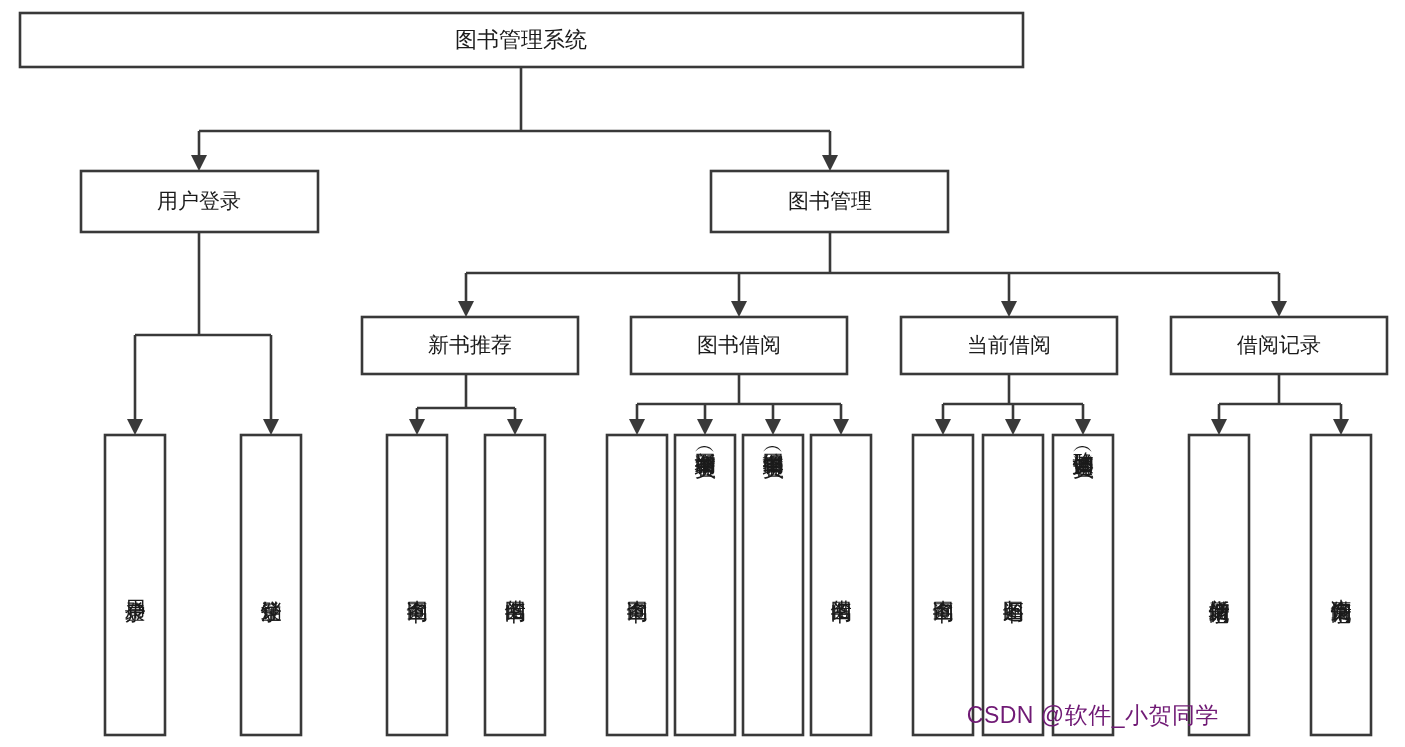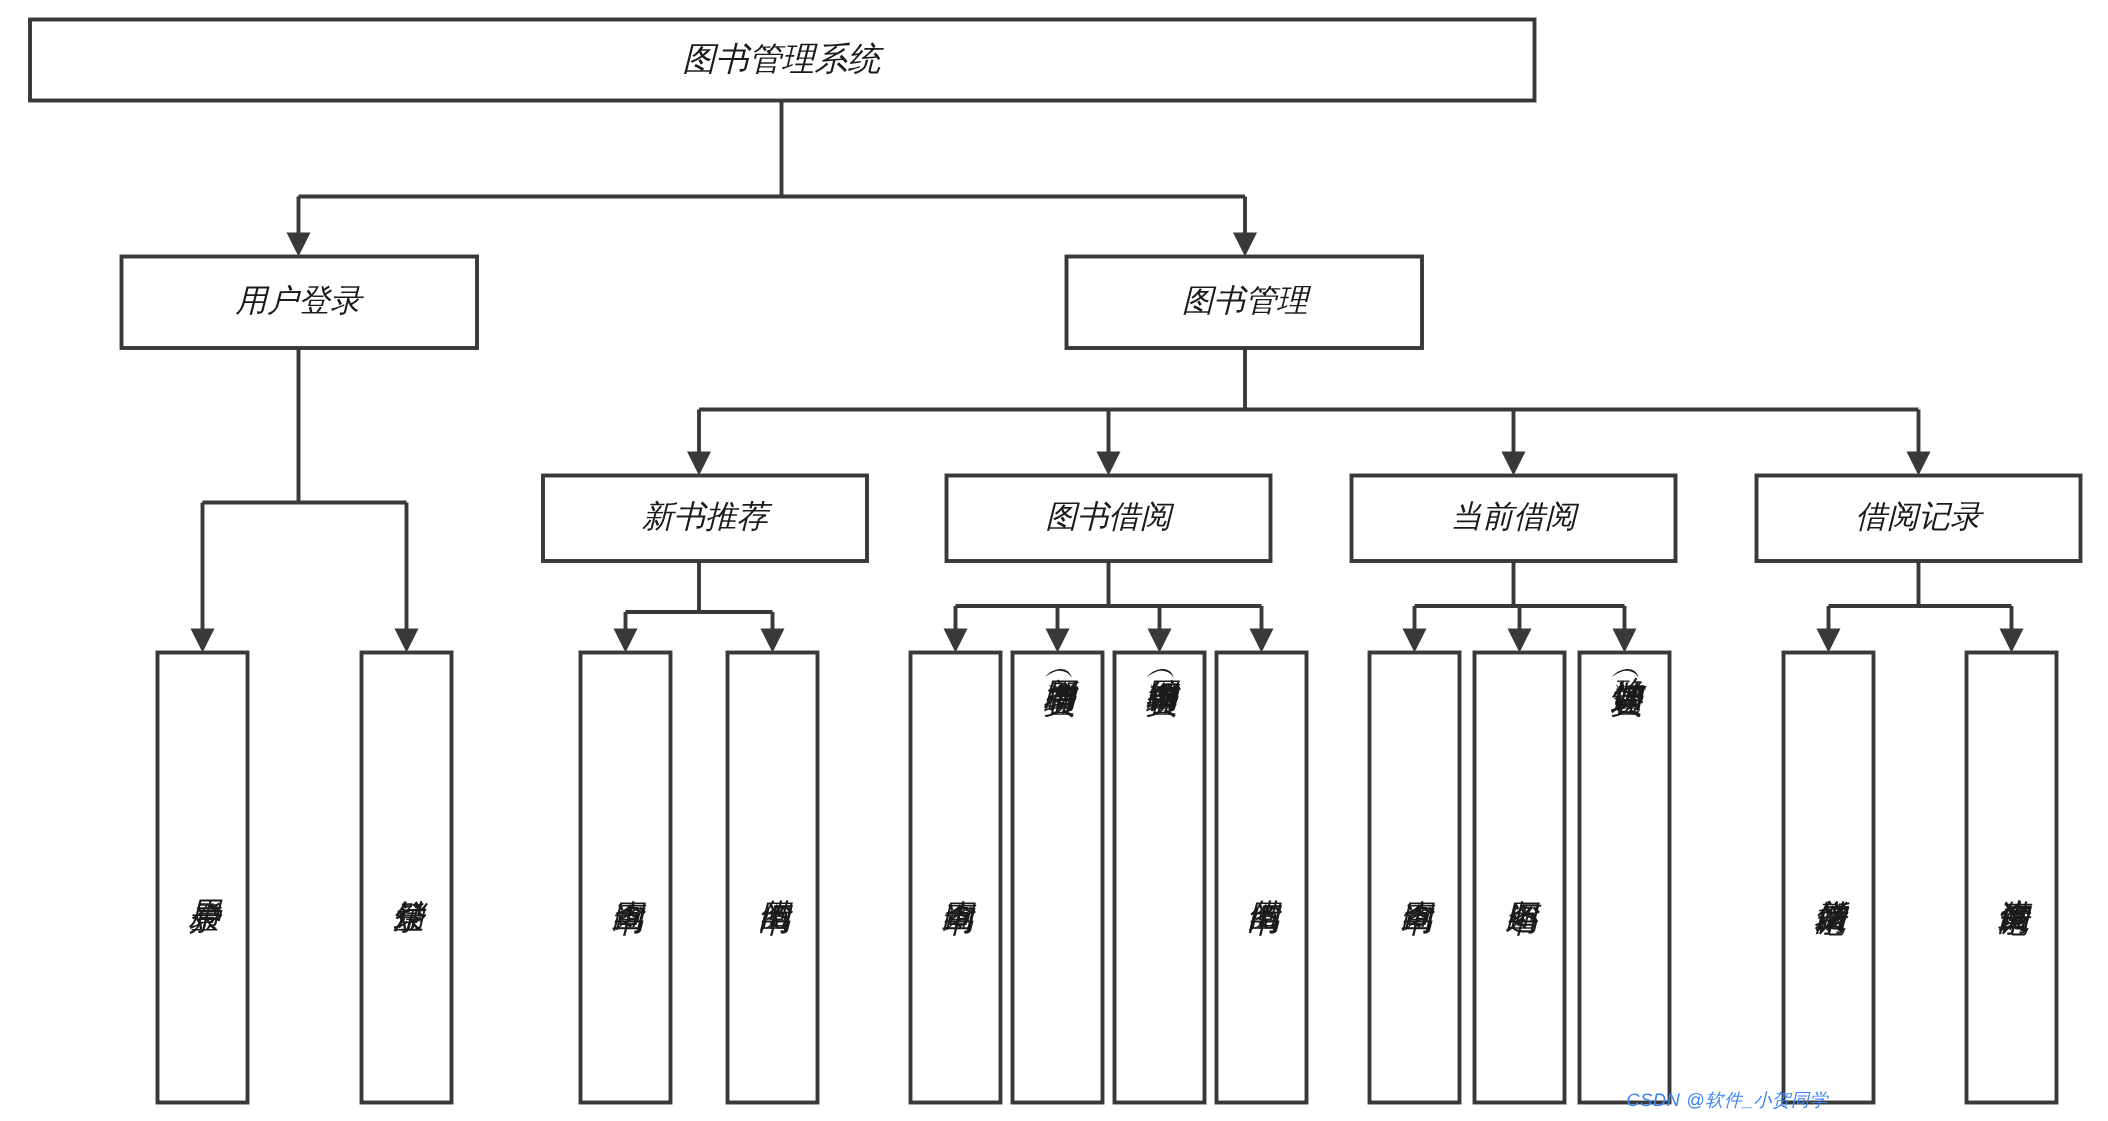--- a/index.html
+++ b/index.html
@@ -13,21 +13,20 @@
     font-family: "Liberation Sans", "DejaVu Sans", sans-serif;
     overflow: hidden;
     position: relative;
   }
   #diagram-root {
     position: absolute;
     left: 0;
     top: 0;
     width: 1227px;
     height: 747px;
-    font-style: italic;
   }
   svg.diagram {
     display: block;
     width: 1405px;
     height: 747px;
   }
   .node-box {
     fill: #ffffff;
     stroke: #393939;
     stroke-width: 2.6;
@@ -68,24 +67,24 @@
     fill: none;
     stroke-linecap: butt;
   }
   .arrowhead {
     fill: #393939;
     stroke: none;
   }
   .watermark {
     position: absolute;
     right: 8px;
-    bottom: 5px;
-    font-family: "Liberation Sans", "DejaVu Sans", sans-serif;
-    font-size: 12px;
-    color: #3b82f6;
+    bottom: 16px;
+    font-family: "Liberation Sans", "DejaVu Sans", sans-serif;
+    font-size: 23px;
+    color: #701a75;
     letter-spacing: 0.5px;
     white-space: nowrap;
     user-select: none;
   }
 </style>
 </head>
 <body>
 
 <div id="diagram-root">
 

